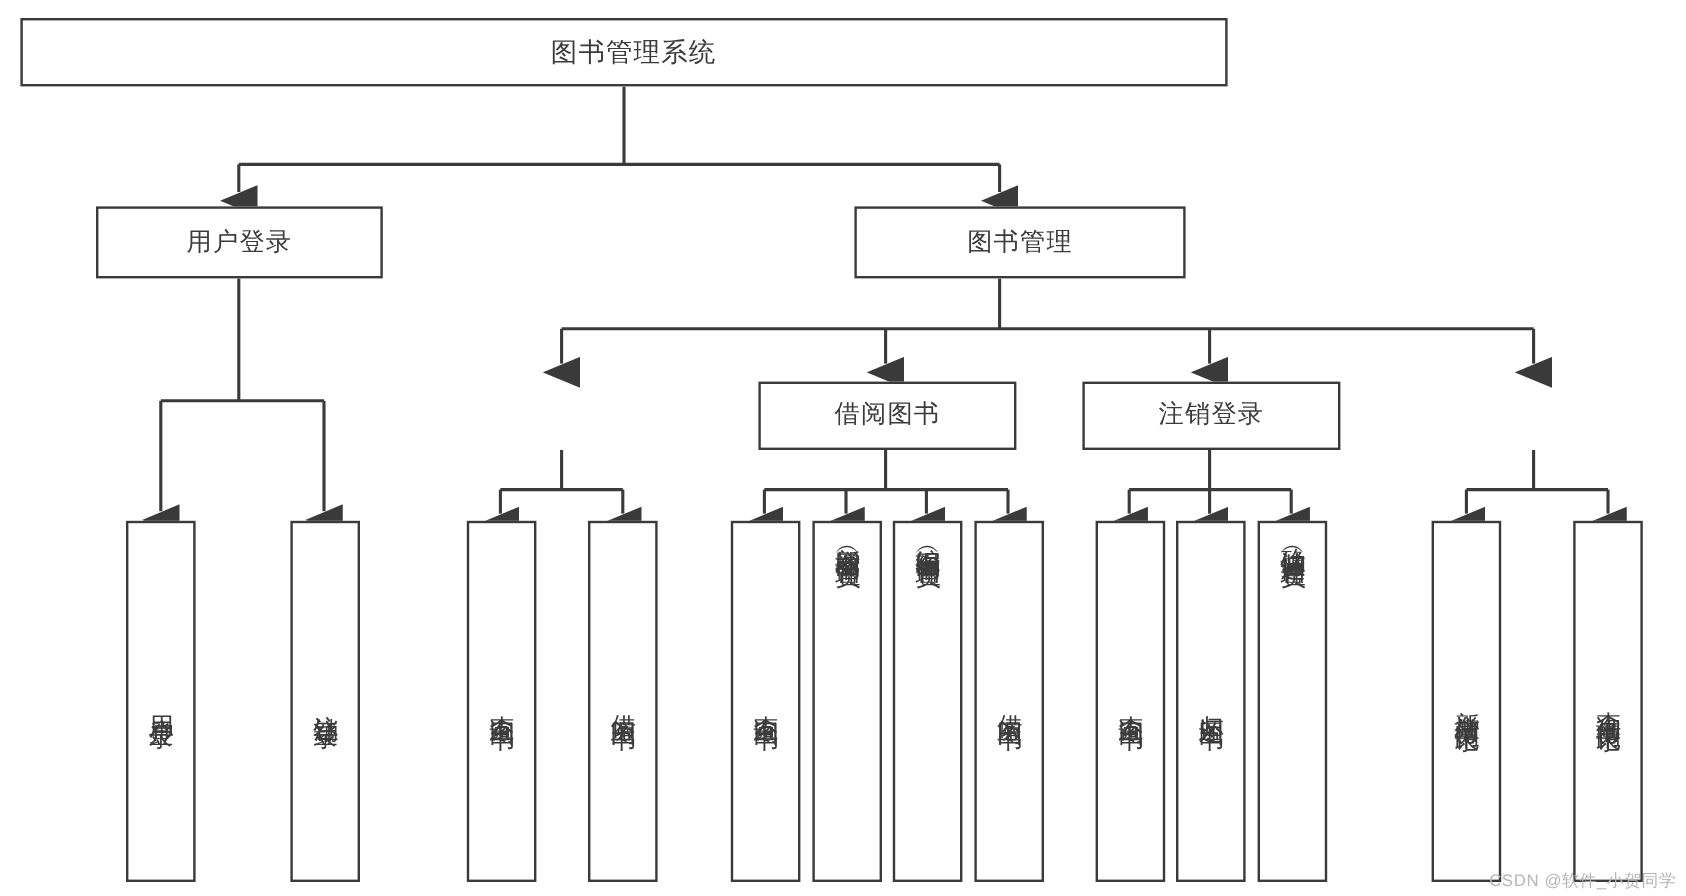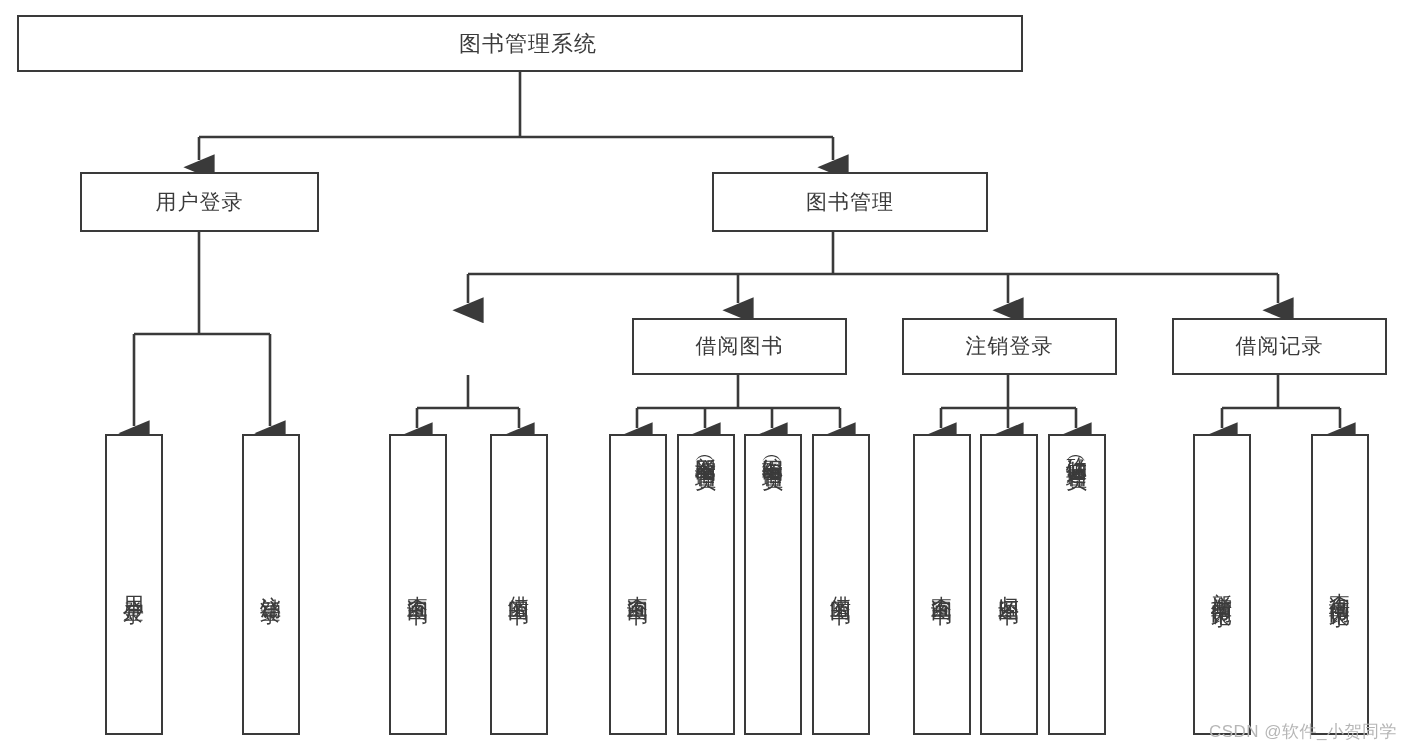--- a/index.html
+++ b/index.html
@@ -66,21 +66,21 @@
     letter-spacing: 2px;
   }
   .node.vert.centered {
     align-items: center;
     padding-top: 0;
   }
   #watermark {
     position: absolute;
     right: 8px;
     bottom: 4px;
-    font-size: 17px;
+    font-size: 14px;
     color: #b6b6b6;
     white-space: nowrap;
     letter-spacing: 0.5px;
   }
 </style>
 </head>
 <body>
 
 <div id="diagram-root">
 
@@ -144,23 +144,20 @@
   <div class="node horiz" style="left:712px; top:172px; width:276px; height:60px;">
     <span class="label">图书管理</span>
   </div>
 
   <div class="node horiz" style="left:632px; top:318px; width:215px; height:57px;">
     <span class="label">借阅图书</span>
   </div>
   <div class="node horiz" style="left:902px; top:318px; width:215px; height:57px;">
     <span class="label">注销登录</span>
   </div>
-  <div class="node horiz" style="left:1172px; top:318px; width:215px; height:57px;">
-    <span class="label">借阅记录</span>
-  </div>
 
   <div class="node vert centered" style="left:105px; top:434px; width:58px; height:301px;">
     <span class="label">用户登录</span>
   </div>
   <div class="node vert centered" style="left:242px; top:434px; width:58px; height:301px;">
     <span class="label">注销登录</span>
   </div>
 
   <div class="node vert centered" style="left:389px; top:434px; width:58px; height:301px;">
     <span class="label">查询图书</span>

